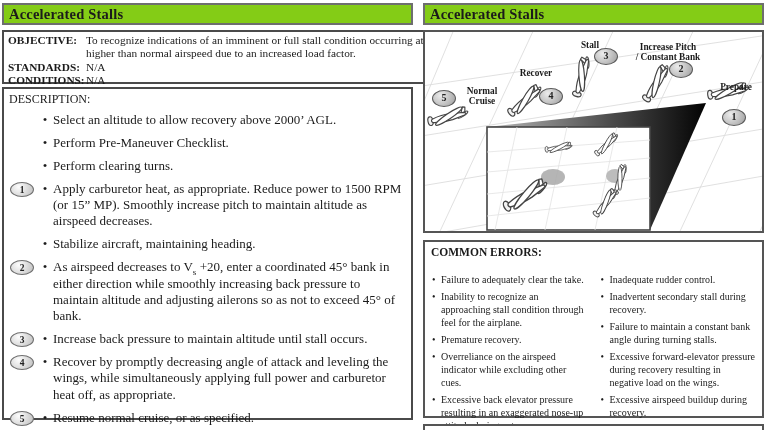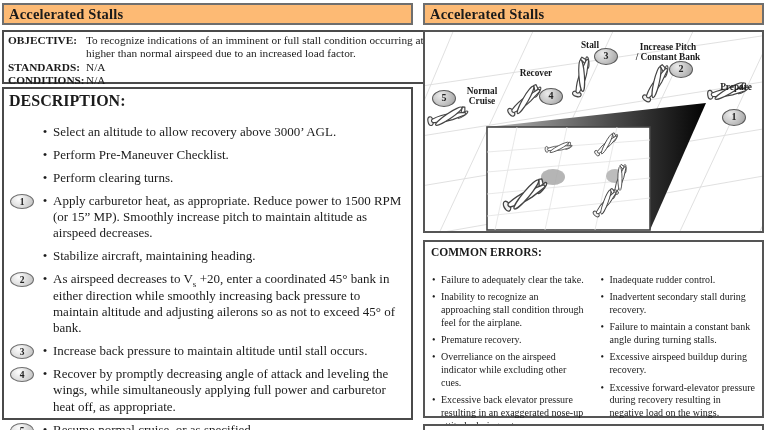--- a/index.html
+++ b/index.html
@@ -1,32 +1,32 @@
 <!DOCTYPE html>
 <html><head>
 <meta charset="utf-8">
 <style>
   html,body{margin:0;padding:0;}
   body{width:768px;height:430px;background:#fff;overflow:hidden;
        font-family:"Liberation Serif",serif;color:#1b1b1b;}
   .page{position:relative;width:768px;height:430px;background:#fff;}
 
   .box{position:absolute;box-sizing:border-box;background:#fff;border:2px solid #4a4a4a;}
-  .titlebar{position:absolute;box-sizing:border-box;background:#fdba74;border:2px solid #6e6e6e;
+  .titlebar{position:absolute;box-sizing:border-box;background:#84cc16;border:2px solid #6e6e6e;
             font-weight:bold;font-size:14.5px;line-height:17px;padding:1px 0 0 5px;
             letter-spacing:.2px;}
 
   
   #lt-title{left:2px;top:3px;width:411px;height:22px;}
   #meta-box{left:2px;top:30px;width:459px;height:54px;padding:2px 4px;}
   .meta-row{display:grid;grid-template-columns:72px 1fr;column-gap:6px;
             font-size:11.3px;line-height:1.18;}
   .meta-label{font-weight:bold;white-space:nowrap;}
   #desc-box{left:2px;top:87px;width:411px;height:333px;padding:2px 3px;}
-  #desc-heading{margin:1px 0 14px 2px;font-size:16px;font-weight:bold;}
+  #desc-heading{margin:1px 0 5px 2px;font-size:12px;font-weight:normal;}
   .step-row{display:grid;grid-template-columns:30px 16px 1fr;margin-bottom:6.5px;
             align-items:start;}
   .step-badge{display:block;width:24px;height:15px;margin:1px 0 0 3px;
               border:1.5px solid #6f6f6f;border-radius:50%;
               background:radial-gradient(circle at 35% 30%, #fdfdfd, #bdbdbd);
               font-size:9.5px;font-weight:bold;text-align:center;line-height:14px;
               box-sizing:border-box;color:#222;}
   .step-badge:empty{visibility:hidden;}
   .step-bullet{font-size:13px;line-height:1.26;text-align:center;}
   .step-bullet::before{content:"\2022";}
@@ -81,21 +81,21 @@
       </div>
     </div>
 
   <div class="box" id="desc-box">
     <h2 id="desc-heading">DESCRIPTION:</h2>
     <div class="steps">
 
         <div class="step-row">
           <span class="step-badge"></span>
           <span class="step-bullet"></span>
-          <span class="step-text"><span>Select an altitude to allow recovery above 3000’ AGL.</span></span>
+          <span class="step-text"><span>Select an altitude to allow recovery above 2000’ AGL.</span></span>
         </div>
 
         <div class="step-row">
           <span class="step-badge"></span>
           <span class="step-bullet"></span>
           <span class="step-text"><span>Perform Pre-Maneuver Checklist.</span></span>
         </div>
 
         <div class="step-row">
           <span class="step-badge"></span>
@@ -249,23 +249,23 @@
           <li>Excessive back elevator pressure resulting in an exaggerated nose-up attitude during entry.</li>
         </ul>
       <ul>
 
           <li>Inadequate rudder control.</li>
 
           <li>Inadvertent secondary stall during recovery.</li>
 
           <li>Failure to maintain a constant bank angle during turning stalls.</li>
 
+          <li>Excessive forward-elevator pressure during recovery resulting in negative load on the wings.</li>
+
           <li>Excessive airspeed buildup during recovery.</li>
-
-          <li>Excessive forward-elevator pressure during recovery resulting in negative load on the wings.</li>
 
           <li>Failure to take timely action to prevent a full stall during the conduct of imminent stalls.</li>
         </ul>
     </div>
   </div>
 
   <div class="box" id="next-box"></div>
 </div>
 
 </body></html>

